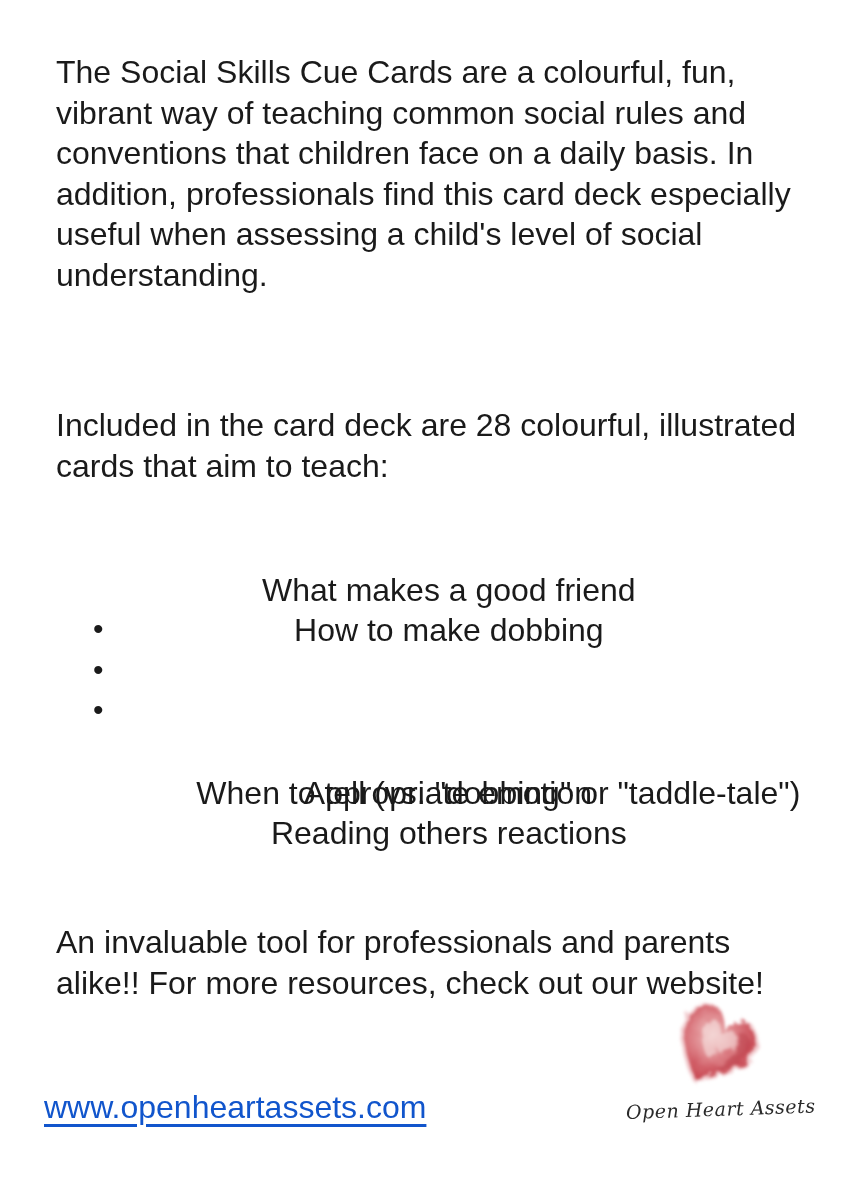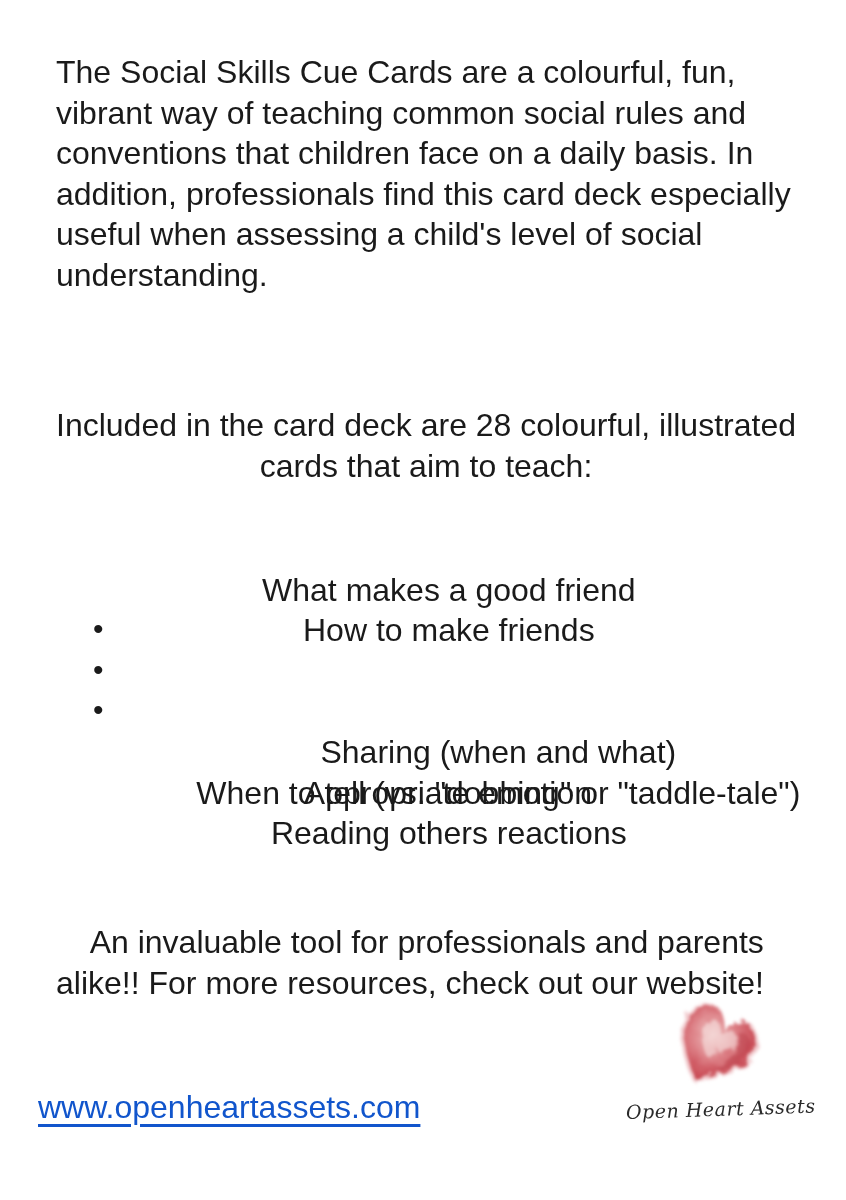--- a/index.html
+++ b/index.html
@@ -14,22 +14,22 @@
     position: relative;
     overflow: hidden;
   }
   .para {
     position: absolute;
     margin: 0;
     white-space: pre;       
     left: 56px;
   }
   #para-intro   { top: 52px; }
-  #para-deck    { top: 405px; text-align: center; }
-  #para-closing { top: 922px; text-align: right; }
+  #para-deck    { top: 405px; }
+  #para-closing { top: 922px; }
 
   #teach-list {
     position: absolute;
     left: 44px;
     top: 529px;
   }
   .line {
     position: relative;
     height: 40.6px;
     white-space: pre;
@@ -38,21 +38,21 @@
   .line.bullet { padding-left: 99px; }
   .line.bullet .dot {
     position: absolute;
     left: 49px;
     top: -1px;
     font-size: 30px;
   }
 
   #website-link {
     position: absolute;
-    left: 38px;
+    left: 44px;
     top: 1087px;
     color: #1155cc;
     text-decoration: underline;
     text-decoration-thickness: 2.5px;
     text-underline-offset: 6px;
     cursor: pointer;
     white-space: pre;
   }
 
   #logo {
@@ -88,28 +88,27 @@
 understanding.</p>
 
   <p class="para" id="para-deck">Included in the card deck are 28 colourful, illustrated
 cards that aim to teach:</p>
 
   <div id="teach-list">
     <div class="line">
       <span class="txt">What makes a good friend</span>
     </div>
     <div class="line">
-      <span class="txt">How to make friends</span>
+      <span class="txt">How to make dobbing</span>
     </div>
     <div class="line bullet">
       <span class="dot">•</span>
     </div>
     <div class="line bullet">
       <span class="dot">•</span>
-      <span class="txt">Sharing (when and what)</span>
     </div>
     <div class="line bullet">
       <span class="dot">•</span>
       <span class="txt">When to tell (vs. "dobbing" or "taddle-tale")</span>
     </div>
     <div class="line">
       <span class="txt">Appropriate emotion</span>
     </div>
     <div class="line">
       <span class="txt">Reading others reactions</span>

